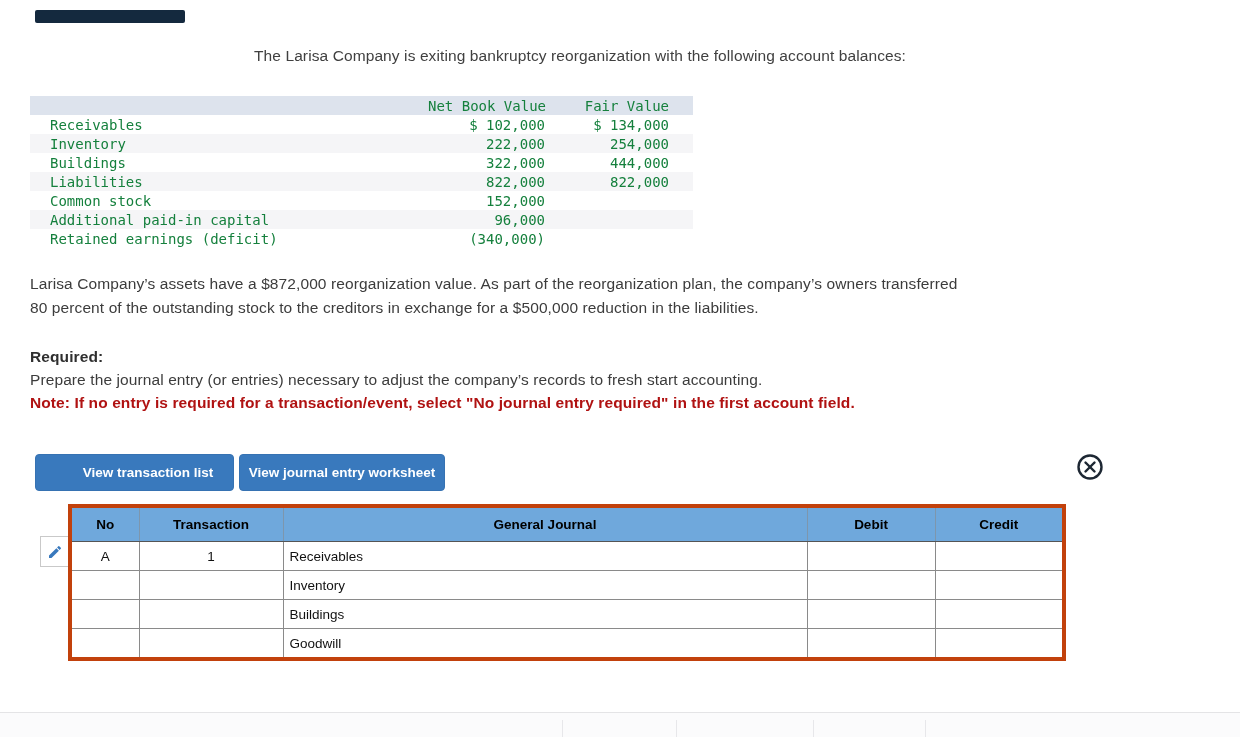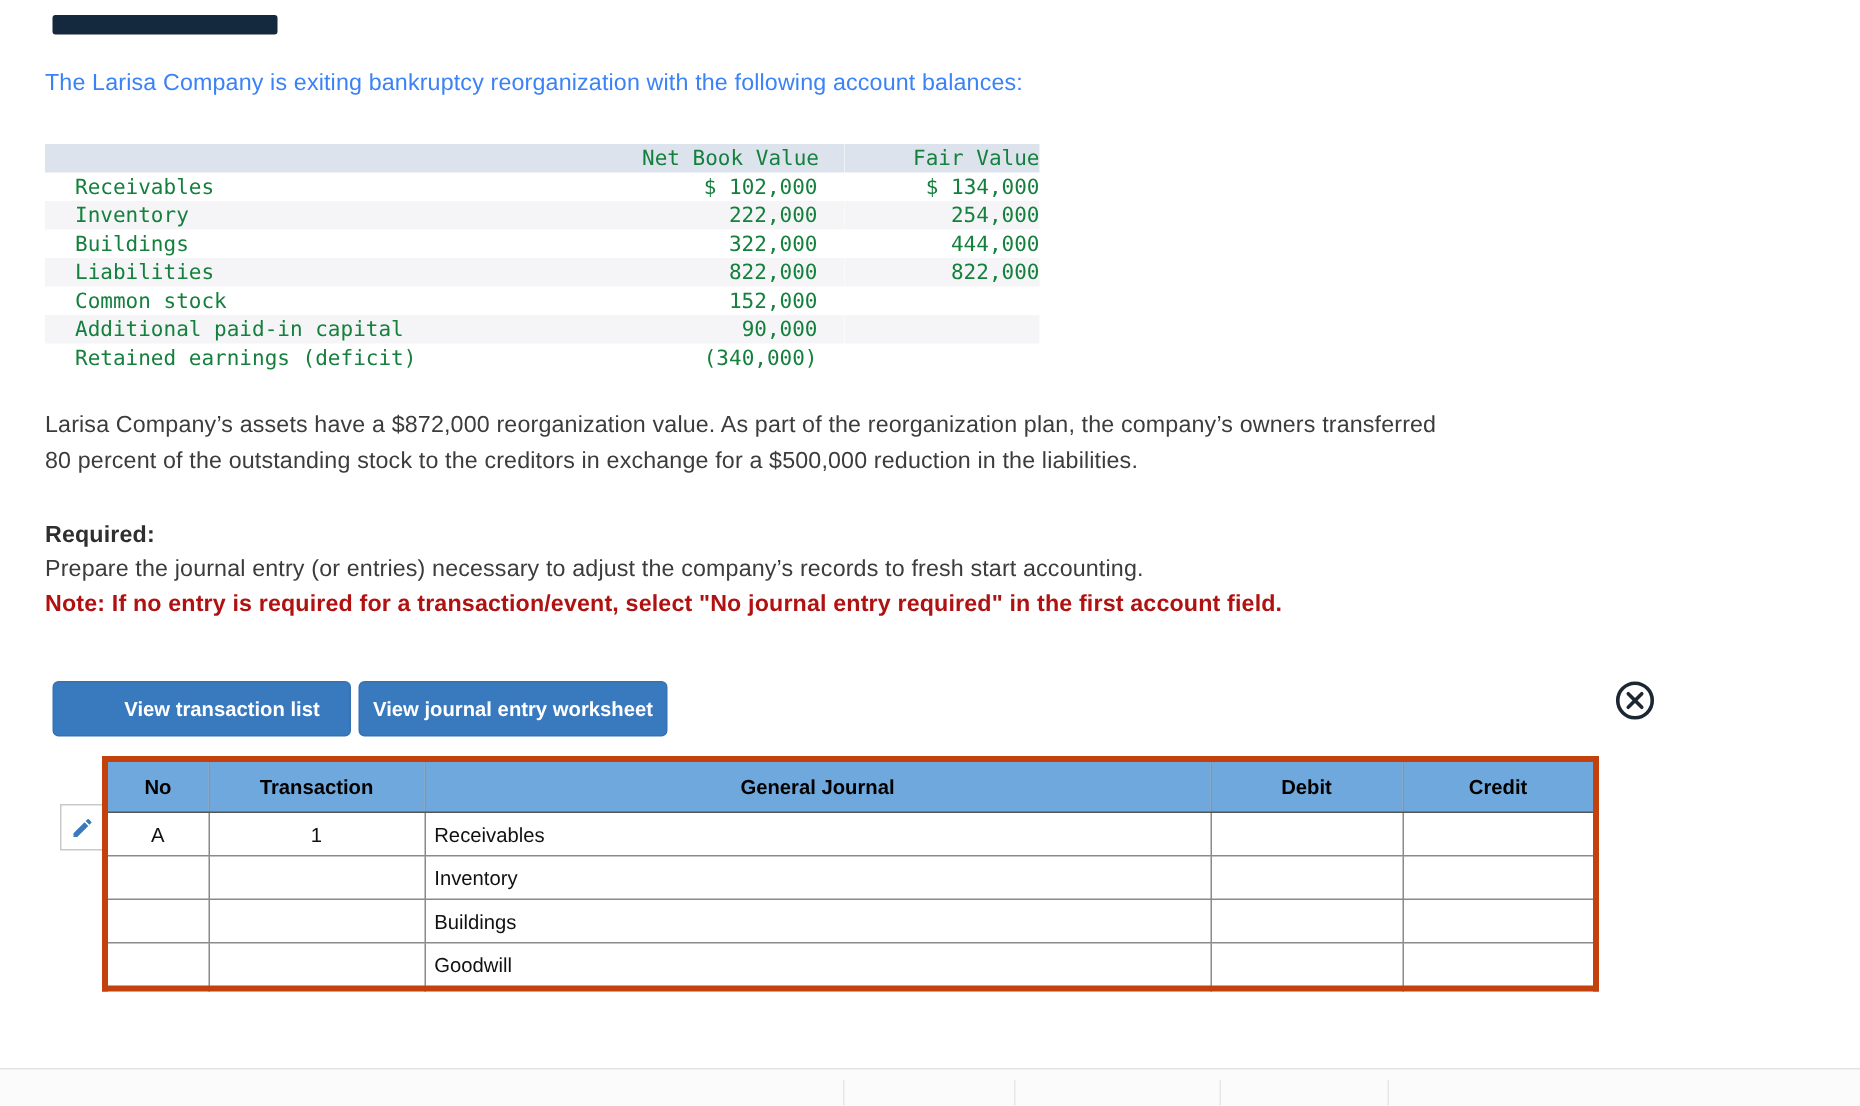--- a/index.html
+++ b/index.html
@@ -10,42 +10,42 @@
   }
   .canvas{position:absolute;inset:0;}
 
   .top-bar{
     position:absolute;left:35px;top:10px;width:150px;height:13px;
     background:#14293e;border-radius:2px;
   }
 
   .intro{
     position:absolute;left:30px;top:47px;width:1100px;
-    font-size:15.5px;color:#3b82f6;letter-spacing:.1px;
+    font-size:15.5px;color:#404040;letter-spacing:.1px;text-align:center;
   }
 
   
   .balances{
     position:absolute;left:30px;top:96px;width:663px;
     border-collapse:collapse;table-layout:fixed;
     font-family:"DejaVu Sans Mono","Liberation Mono",monospace;
     font-size:14px;color:#15803d;
   }
   .balances th,.balances td{
     padding:0;height:19px;font-weight:normal;white-space:nowrap;overflow:hidden;
   }
   .balances col.c-lbl{width:398px;}
   .balances col.c-nbv{width:135px;}
   .balances col.c-fv{width:130px;}
   .balances thead tr{background:#dde3ed;}
   .balances tbody tr:nth-child(even){background:#f5f5f7;}
   .balances .lbl{text-align:left;padding-left:20px;}
   .balances .num{text-align:right;}
   .balances .nbv{padding-right:18px;}
-  .balances .fv{margin-top:20px;}
+  .balances .fv{padding-right:24px;margin-top:20px;}
   .balances thead .num{text-align:right;}
 
   .para{position:absolute;left:30px;top:272px;width:1180px;
     font-size:15.5px;line-height:24px;color:#3c3c3c;letter-spacing:.1px;}
   .pline{display:block;}
 
   .required{position:absolute;left:30px;top:345px;width:1100px;
     font-size:15.5px;line-height:23px;color:#3c3c3c;letter-spacing:.1px;}
   .req-label{font-weight:bold;color:#2f2f2f;}
   .req-note{font-weight:bold;color:#b01212;}
@@ -142,21 +142,21 @@
         <td class="num nbv">822,000</td>
         <td class="num fv">822,000</td>
       </tr>
       <tr>
         <td class="lbl">Common stock</td>
         <td class="num nbv">152,000</td>
         <td class="num fv"></td>
       </tr>
       <tr>
         <td class="lbl">Additional paid-in capital</td>
-        <td class="num nbv">90,000</td>
+        <td class="num nbv">96,000</td>
         <td class="num fv"></td>
       </tr>
       <tr>
         <td class="lbl">Retained earnings (deficit)</td>
         <td class="num nbv">(340,000)</td>
         <td class="num fv"></td>
       </tr>
     </tbody>
   </table>
 

